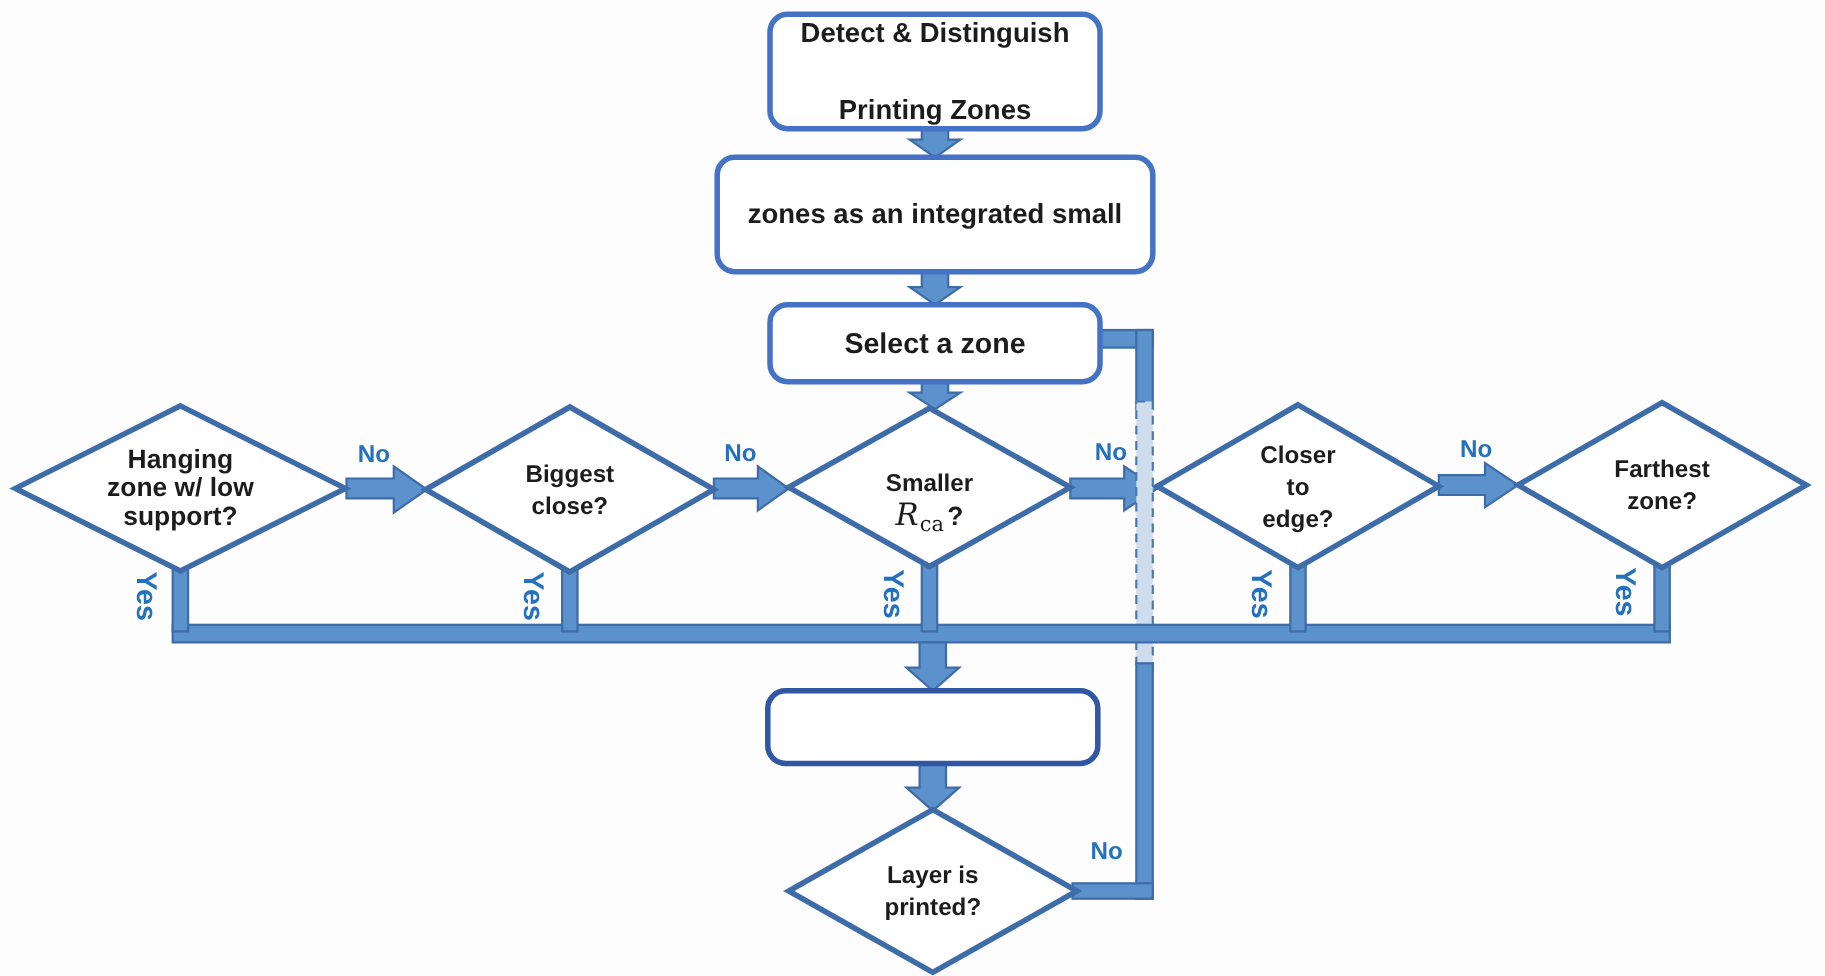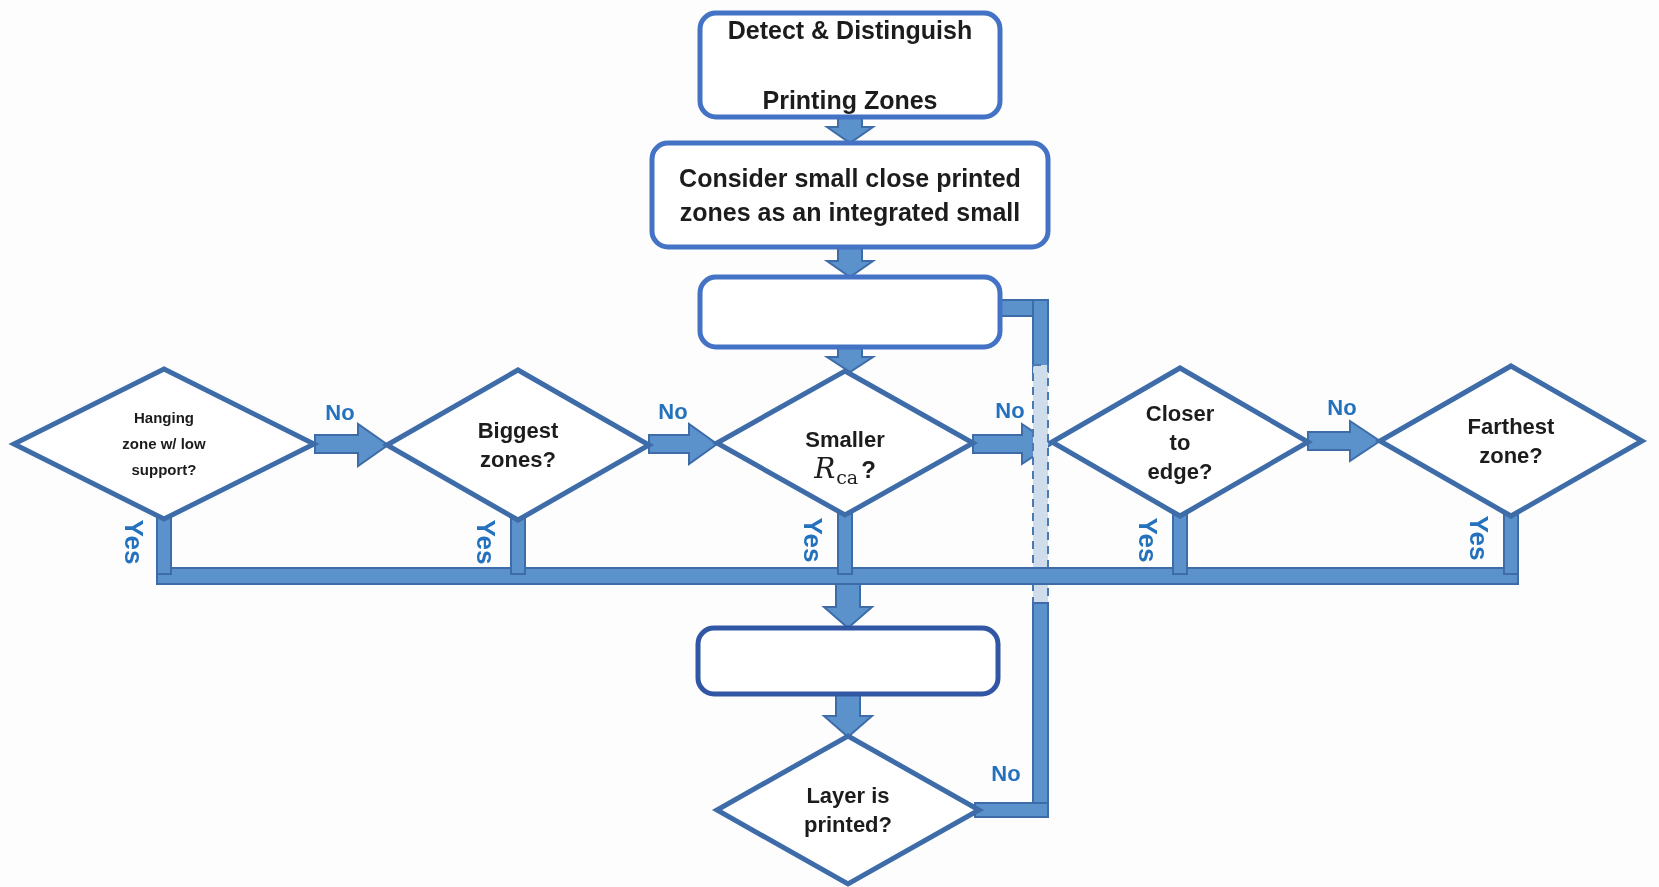--- a/index.html
+++ b/index.html
@@ -33,21 +33,21 @@
   .label{
     position:absolute;
     color:var(--text-color);
     font-weight:bold;
     text-align:center;
     display:flex;flex-direction:column;justify-content:center;align-items:center;
   }
   .box-label{font-size:25px;line-height:34px;}
   .box-label.single{font-size:26px;}
   .diamond-label{font-size:22px;line-height:29px;}
-  .diamond-label.small{font-size:15px;line-height:26px;}
+  .diamond-label.small{font-size:24px;line-height:26px;}
   .edge-label{
     position:absolute;
     color:var(--label-blue);
     font-weight:bold;
     font-size:22px;
     transform:translate(-50%,-50%);
     white-space:nowrap;
   }
   .edge-label.yes{
     font-size:26px;
@@ -114,32 +114,34 @@
     <polygon class="diamond" points="1180,368 1308,442 1180,516 1052,442"></polygon>
     <polygon class="diamond" points="1511,366 1642,441 1511,516 1380,441"></polygon>
     <polygon class="diamond" points="848,736 979,810 848,884 717,810"></polygon>
   </svg>
 
   <div class="label box-label" style="left:700px;top:13px;width:300px;height:104px;gap:36px;">
     <div>Detect &amp; Distinguish</div>
     <div>Printing Zones</div>
   </div>
   <div class="label box-label" style="left:652px;top:143px;width:396px;height:104px;">
-    <div>Consider small close printed</div>
     <div>zones as an integrated small</div>
+  </div>
+  <div class="label box-label single" style="left:700px;top:277px;width:300px;height:70px;">
+    <div>Select a zone</div>
   </div>
 
   <div class="label diamond-label small" style="left:44px;top:394px;width:240px;height:100px;">
     <div>Hanging</div>
     <div>zone w/ low</div>
     <div>support?</div>
   </div>
   <div class="label diamond-label" style="left:408px;top:395px;width:220px;height:100px;">
     <div>Biggest</div>
-    <div>zones?</div>
+    <div>close?</div>
   </div>
   <div class="label diamond-label" style="left:735px;top:405px;width:220px;height:100px;align-items:center;">
     <div>Smaller</div>
     <div class="math-line">
       <span class="math-r">R</span>
         <span class="math-sub">ca</span>
         <span class="math-q">?</span>
     </div>
   </div>
   <div class="label diamond-label" style="left:1070px;top:400px;width:220px;height:84px;">

